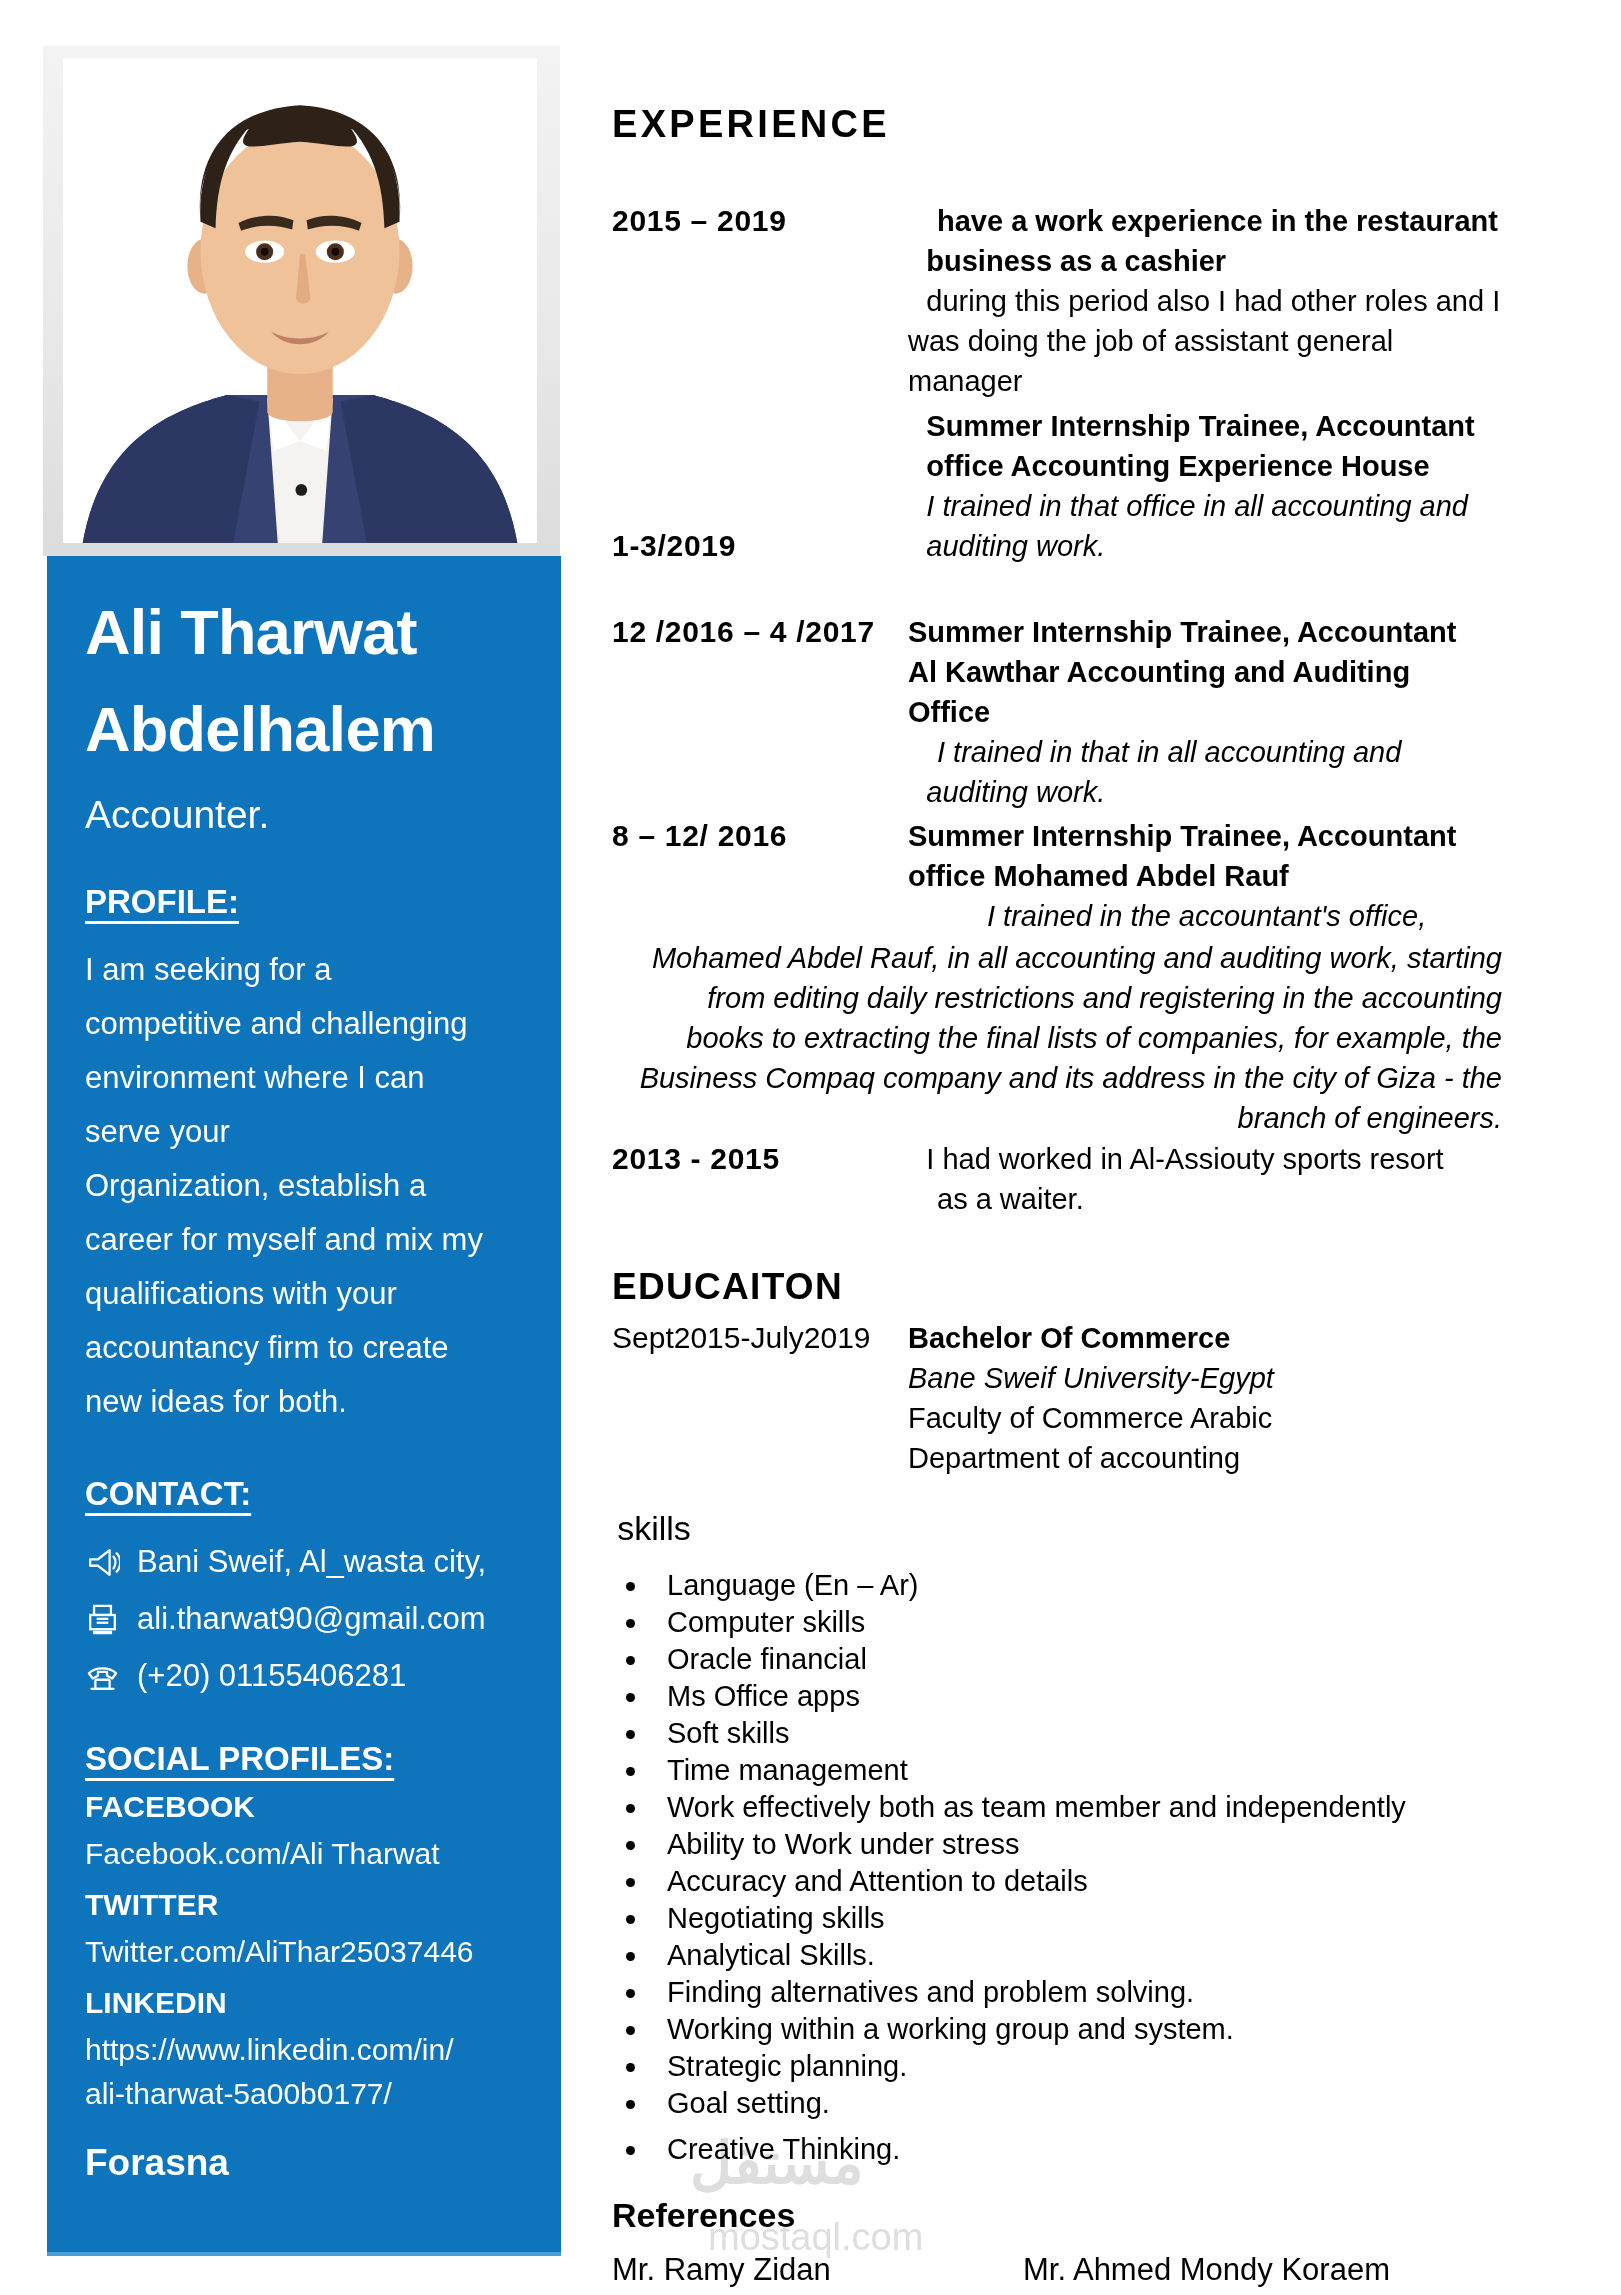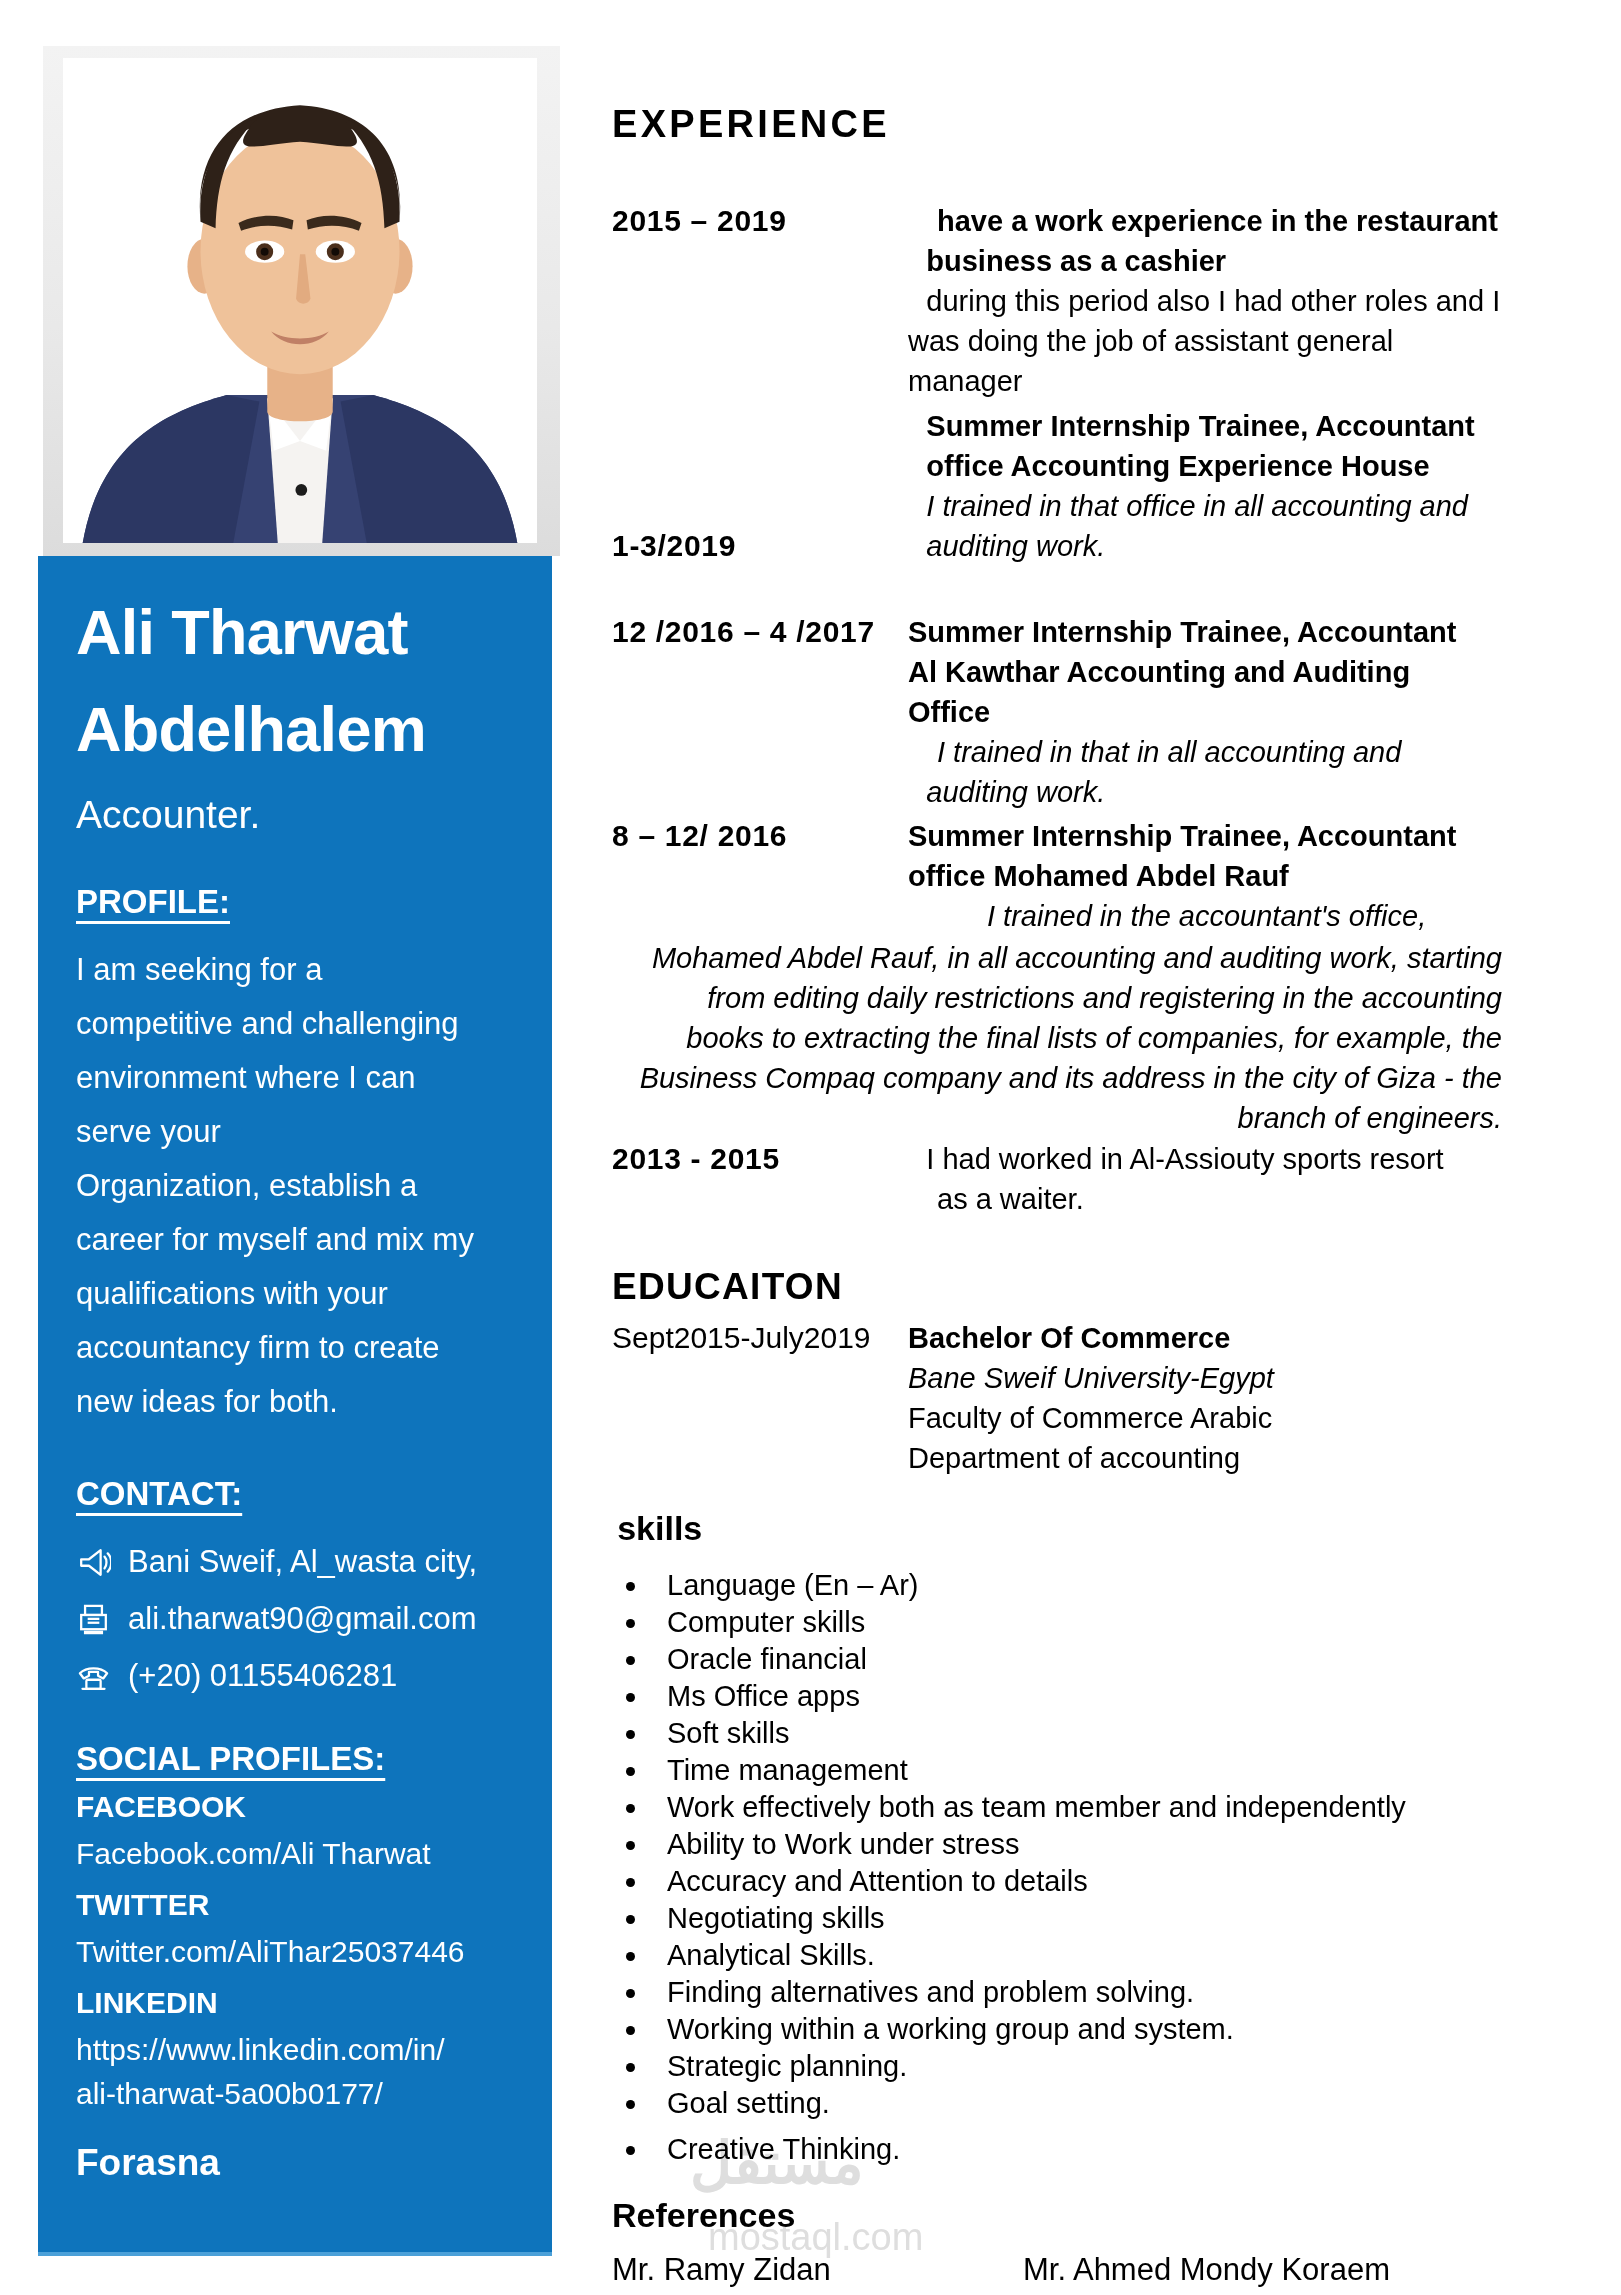--- a/index.html
+++ b/index.html
@@ -7,21 +7,21 @@
         font-family:"Liberation Sans",sans-serif;color:#000;}
 
   
   .photo-frame{position:absolute;left:43px;top:46px;width:517px;height:510px;
                background:linear-gradient(180deg,#f3f3f3 0%,#e9e9e9 55%,#dcdcdc 100%);}
   .photo-inner{position:absolute;left:19.6px;top:11.8px;width:474px;height:485px;background:#ffffff;overflow:hidden;}
   .photo-inner svg{position:absolute;left:0;bottom:0;width:100%;height:100%;}
   .vline{position:absolute;left:553px;top:58px;width:2.6px;height:498px;background:#2f7fc2;}
 
   
-  .sidebar{position:absolute;left:38px;top:556px;width:514px;height:1700px;background:#0e74bc;
+  .sidebar{position:absolute;left:47px;top:556px;width:514px;height:1700px;background:#0e74bc;
            border-bottom:4.6px solid #4ba0d8;box-sizing:border-box;padding:27.5px 33px 0 38px;color:#fff;}
   .name{font-size:63px;font-weight:bold;line-height:1.55;letter-spacing:-0.7px;}
   .role{font-size:39px;font-weight:normal;margin-top:14.4px;}
   .side-h{font-size:33px;font-weight:bold;text-decoration:underline;text-underline-offset:7.9px;margin-top:46px;}
   .profile-text{font-size:31px;line-height:54px;margin-top:22px;}
   .contact-list{margin-top:31px;}
   .contact-item{display:flex;align-items:flex-end;gap:17px;font-size:31px;margin-bottom:21px;}
   .cicon{flex:none;width:35px;height:35px;}
   .cicon svg{width:35px;height:35px;display:block;}
   .soc-label{font-size:30px;font-weight:bold;margin-top:12px;}
@@ -33,21 +33,21 @@
   .h-exp{font-size:38px;font-weight:800;letter-spacing:3.3px;margin:0;}
   .row{display:flex;align-items:flex-start;}
   .date{flex:none;width:296px;font-size:30px;font-weight:bold;letter-spacing:0.7px;line-height:40px;}
   .desc{flex:1;font-size:29px;line-height:40px;}
   .b{font-weight:bold;}
   .i{font-style:italic;}
   .ind{padding-left:18.3px;}
   .ind2{padding-left:29px;}
   .para{font-size:29px;line-height:40px;font-style:italic;margin-top:2px;text-align:right;}
   .h-edu{font-size:37px;font-weight:800;letter-spacing:1.3px;margin:47px 0 0 0;}
-  .h-skills{font-size:34px;font-weight:bold;margin:31px 0 0 5.2px;}
+  .h-skills{font-size:34px;font-weight:normal;margin:31px 0 0 5.2px;}
   ul.skill-list{margin:19.6px 0 0 0;padding-left:38px;}
   ul.skill-list li{font-size:29px;line-height:37px;padding-left:17px;}
   .h-refs{font-size:34px;font-weight:bold;margin:27.5px 0 0 0;}
   .ref-row{display:flex;margin-top:17px;font-size:31px;}
   .ref-c1{flex:none;width:411px;}
   .ref-c2{flex:1;}
 
   
   .wm{position:absolute;color:#dedede;z-index:0;}
   .wm-ar{left:690px;top:2129px;font-size:58px;font-weight:bold;text-align:right;}

